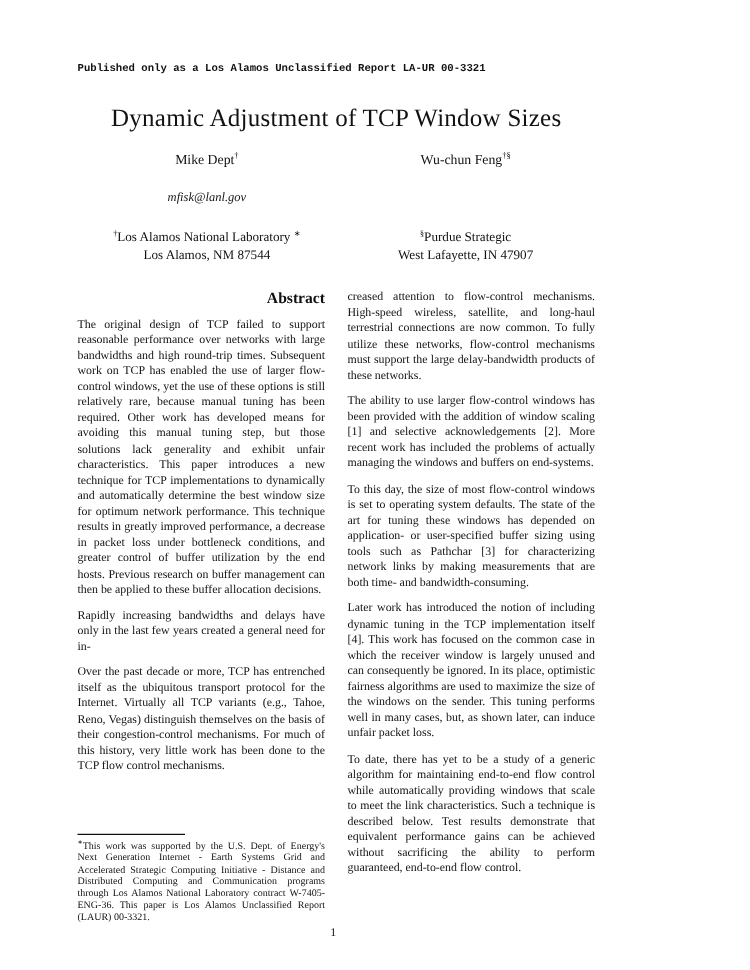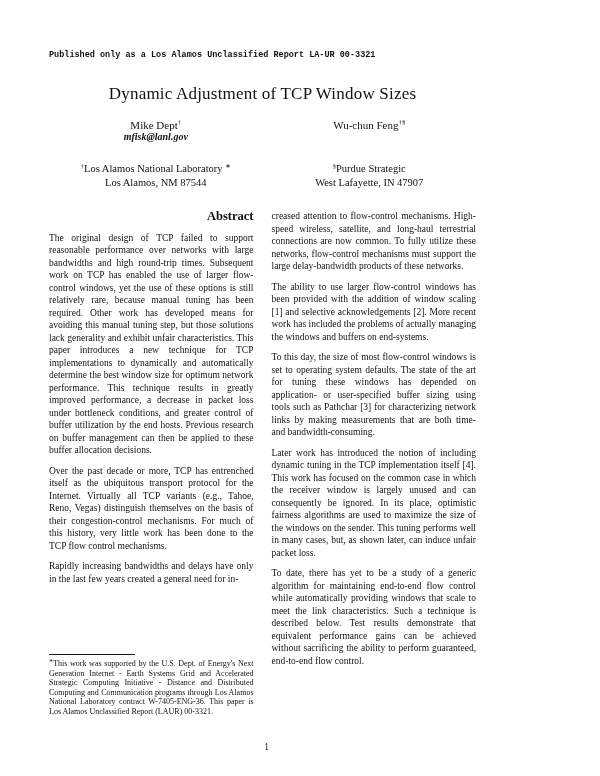--- a/index.html
+++ b/index.html
@@ -5,56 +5,55 @@
   html, body {
     margin: 0;
     padding: 0;
     background: #ffffff;
   }
   .page {
     position: relative;
     width: 533px;
     height: 776px;
     box-sizing: border-box;
-    padding: 50px 57px 22px 49px;
+    padding: 50px 57px 22px 62px;
     background: #ffffff;
     color: #111111;
     font-family: "Liberation Serif", serif;
     overflow: hidden;
   }
   .banner {
     font-family: "Liberation Mono", monospace;
     font-size: 8.5px;
     font-weight: bold;
     color: #111111;
     white-space: nowrap;
   }
   .title {
     text-align: center;
-    font-size: 17px;
+    font-size: 20px;
     font-weight: normal;
     margin: 24px 0 0 0;
     letter-spacing: 0.2px;
   }
   .authors-row {
     display: flex;
     margin-top: 15px;
   }
   .author {
     flex: 1;
     text-align: center;
   }
   .author-name {
     font-size: 11px;
   }
   .author-email {
     font-size: 10px;
     font-style: italic;
-    margin-top: 0;
-    font-weight: bold;
+    margin-top: 19px;
   }
   sup.marker {
     font-size: 62%;
     vertical-align: super;
     line-height: 0;
   }
   .affil-row {
     display: flex;
     margin-top: 20px;
   }
@@ -150,22 +149,22 @@
       <div>West Lafayette, IN 47907</div>
     </div>
   </div>
 
   <div class="columns">
 
     <div class="col col-left">
       <h2 class="heading">Abstract</h2>
       <p class="body-text">The original design of TCP failed to support reasonable performance over networks with large bandwidths and high round-trip times. Subsequent work on TCP has enabled the use of larger flow-control windows, yet the use of these options is still relatively rare, because manual tuning has been required. Other work has developed means for avoiding this manual tuning step, but those solutions lack generality and exhibit unfair characteristics. This paper introduces a new technique for TCP implementations to dynamically and automatically determine the best window size for optimum network performance. This technique results in greatly improved performance, a decrease in packet loss under bottleneck conditions, and greater control of buffer utilization by the end hosts. Previous research on buffer management can then be applied to these buffer allocation decisions.</p>
 
+      <p class="body-text">Rapidly increasing bandwidths and delays have only in the last few years created a general need for in-</p>
       <p class="body-text">Over the past decade or more, TCP has entrenched itself as the ubiquitous transport protocol for the Internet. Virtually all TCP variants (e.g., Tahoe, Reno, Vegas) distinguish themselves on the basis of their congestion-control mechanisms. For much of this history, very little work has been done to the TCP flow control mechanisms.</p>
-      <p class="body-text">Rapidly increasing bandwidths and delays have only in the last few years created a general need for in-</p>
 
       <div class="footnote-block">
         <div class="footnote-rule"></div>
         <p class="footnote-text"><sup class="marker">∗</sup><span>This work was supported by the U.S. Dept. of Energy's Next Generation Internet - Earth Systems Grid and Accelerated Strategic Computing Initiative - Distance and Distributed Computing and Communication programs through Los Alamos National Laboratory contract W-7405-ENG-36. This paper is Los Alamos Unclassified Report (LAUR) 00-3321.</span></p>
       </div>
     </div>
 
     <div class="col col-right">
       <p class="body-text">creased attention to flow-control mechanisms. High-speed wireless, satellite, and long-haul terrestrial connections are now common. To fully utilize these networks, flow-control mechanisms must support the large delay-bandwidth products of these networks.</p>
       <p class="body-text">The ability to use larger flow-control windows has been provided with the addition of window scaling [1] and selective acknowledgements [2]. More recent work has included the problems of actually managing the windows and buffers on end-systems.</p>

